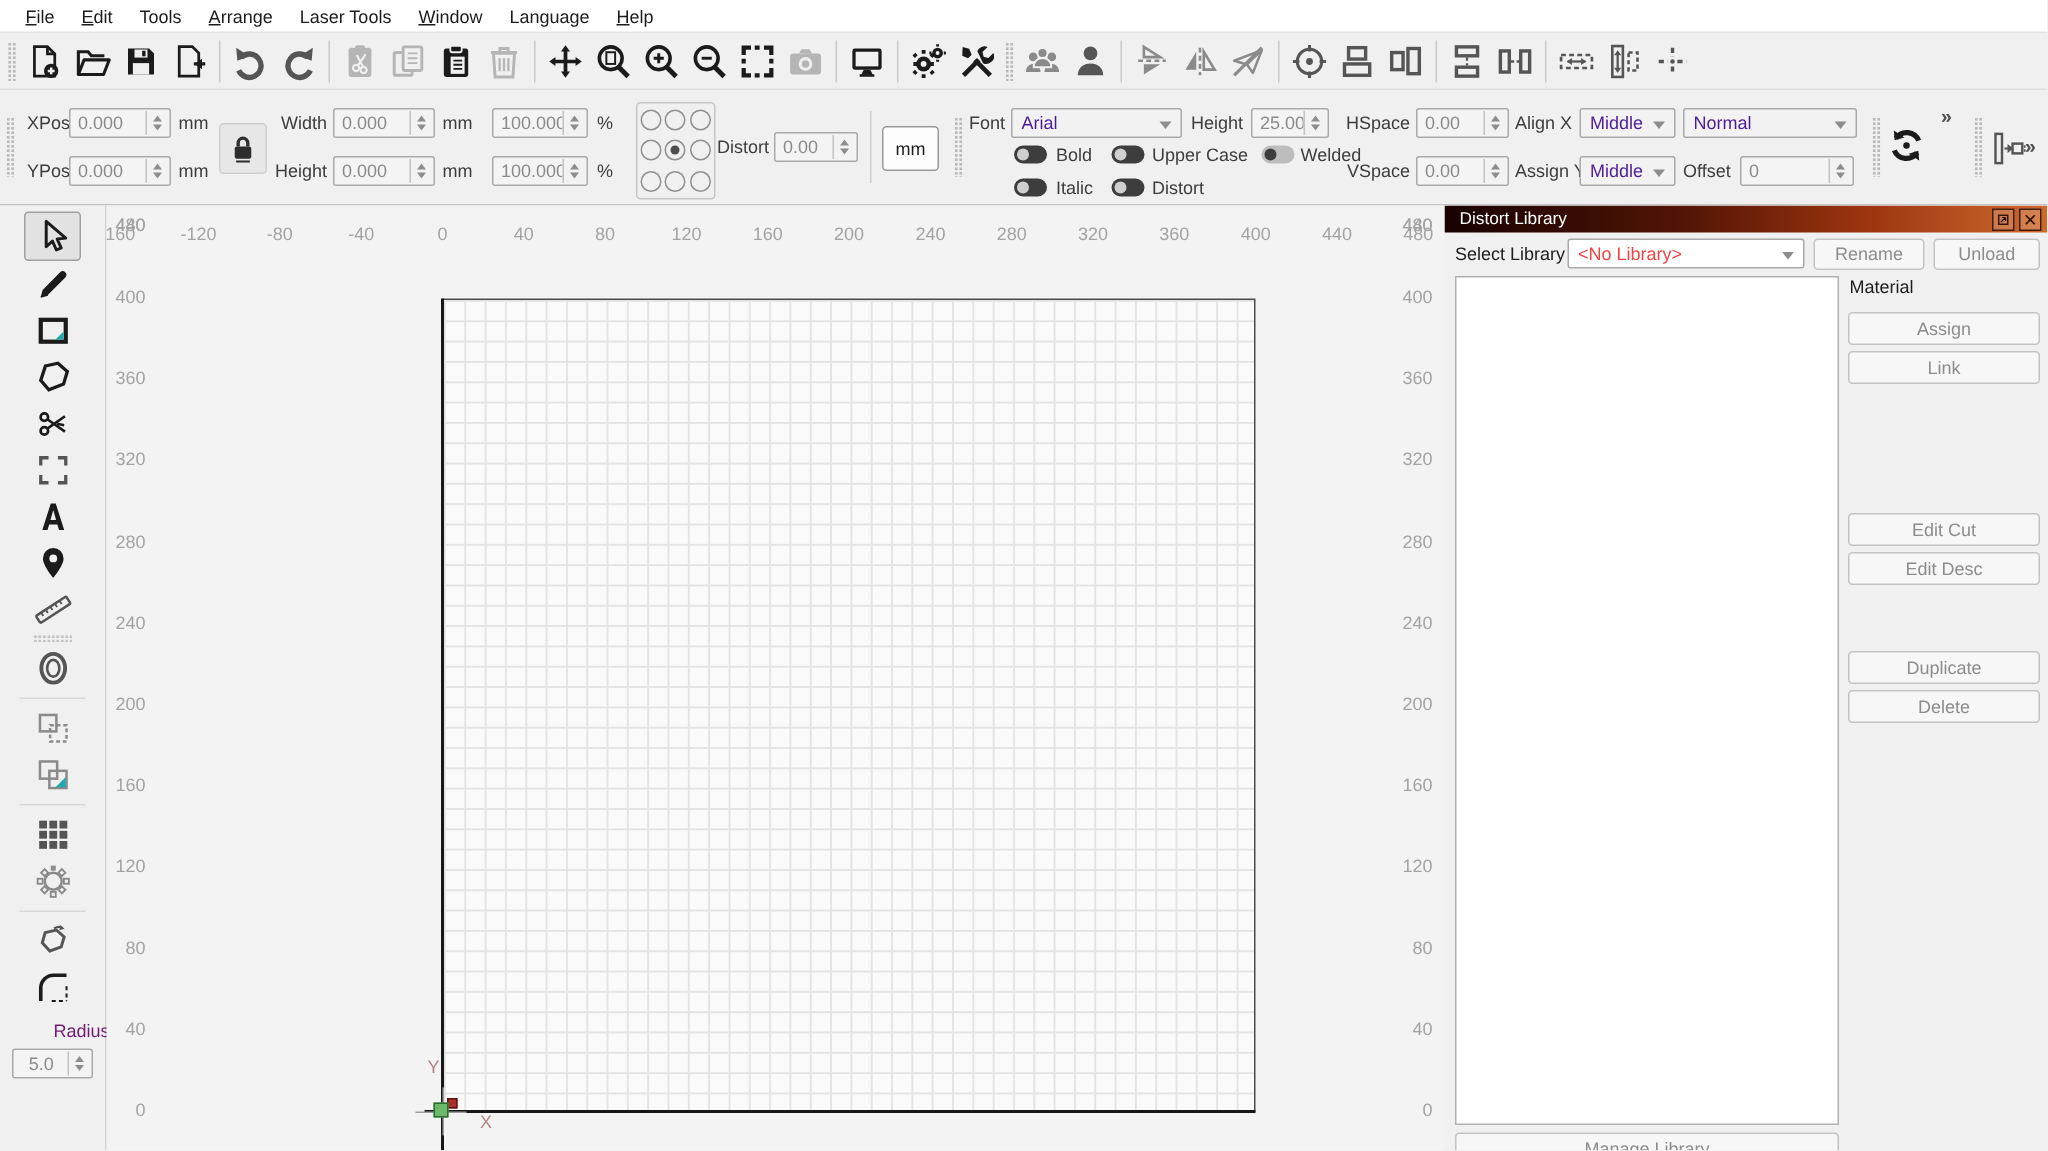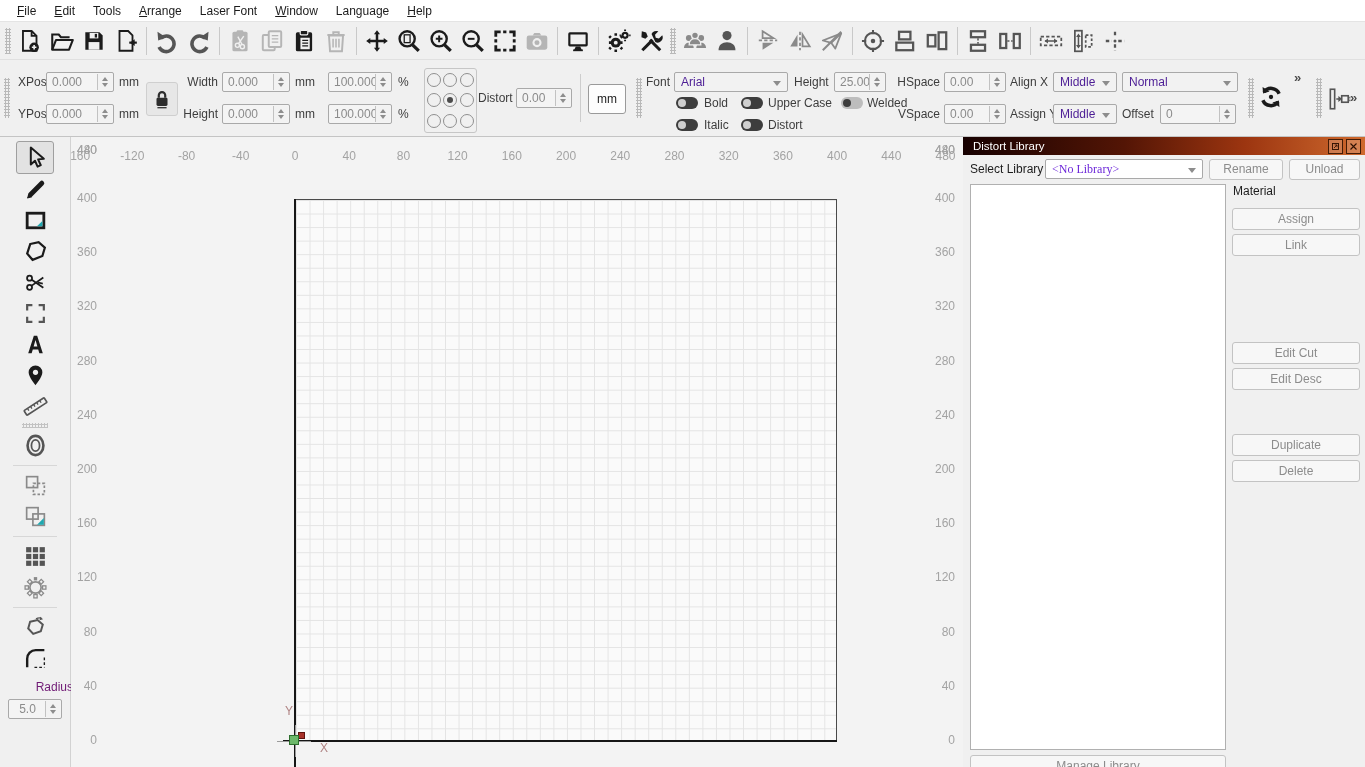--- a/index.html
+++ b/index.html
@@ -28,21 +28,21 @@
   #toolbar2 .lbl{position:absolute;color:#3d3d3d;line-height:14px;}
   .fld{position:absolute;background:#f4f4f4;border:1px solid #a9a9a9;color:#8b8b8b;height:20px;
     box-sizing:border-box;padding:2px 17px 0 5px;border-radius:2px;}
   .spinz{position:absolute;top:1px;right:1px;bottom:1px;width:14px;background:#f2f2f2;border-left:1px solid #c2c2c2;}
   .spinz::before,.spinz::after{content:"";position:absolute;left:50%;transform:translateX(-50%);
     width:0;height:0;border-left:3.5px solid transparent;border-right:3.5px solid transparent;}
   .spinz::before{top:3px;border-bottom:4px solid #8d8d8d;}
   .spinz::after{bottom:3px;border-top:4px solid #8d8d8d;}
   .dd{position:absolute;background:#f2f2f2;border:1px solid #a9a9a9;color:#4c1d95;height:20px;
     box-sizing:border-box;padding:2px 20px 0 6px;border-radius:2px;}
-  .dd.light{background:#ffffff;color:#6d28d9;font-family:Liberation Serif, serif;}
+  .dd.light{background:#ffffff;color:#ef4444;}
   .dd::after{content:"";position:absolute;right:6px;top:8px;width:0;height:0;
     border-left:4px solid transparent;border-right:4px solid transparent;border-top:5px solid #8d8d8d;}
   .v-sep{position:absolute;width:1px;height:48px;top:14px;background:#cdcdcd;}
   .v-handle{position:absolute;width:6px;height:40px;top:18px;
     background-image:radial-gradient(#b9b9b9 1px,transparent 1.2px);background-size:3px 3px;}
   .lock-btn{position:absolute;left:146px;top:22px;width:30px;height:32px;background:#e7e7e7;
     border:1px solid #cfcfcf;border-radius:3px;display:flex;align-items:center;justify-content:center;}
   .lock-btn svg{width:22px;height:22px;color:#2d2d2d;}
   .unit-btn{position:absolute;left:588px;top:24px;width:36px;height:28px;background:#fdfdfd;
     border:1px solid #9a9a9a;border-radius:3px;color:#1c1c1c;display:flex;align-items:center;justify-content:center;}
@@ -103,21 +103,21 @@
 </head>
 <body>
 
 <div id="app">
 
   <div id="menu-bar">
       <div class="menu-item"><u>F</u>ile</div>
       <div class="menu-item"><u>E</u>dit</div>
       <div class="menu-item">Tools</div>
       <div class="menu-item"><u>A</u>rrange</div>
-      <div class="menu-item">Laser Font</div>
+      <div class="menu-item">Laser Tools</div>
       <div class="menu-item"><u>W</u>indow</div>
       <div class="menu-item">Language</div>
       <div class="menu-item"><u>H</u>elp</div>
     </div>
 
   <div id="toolbar-main">
       <div class="tb-handle"></div>
       <div class="tb-btn">
         <svg viewBox="0 0 24 24" class="icon dark">
           <path d="M5.5 2.8h8l4.5 4.5V21H5.5z" fill="none" stroke="currentColor" stroke-width="1.7"></path>

